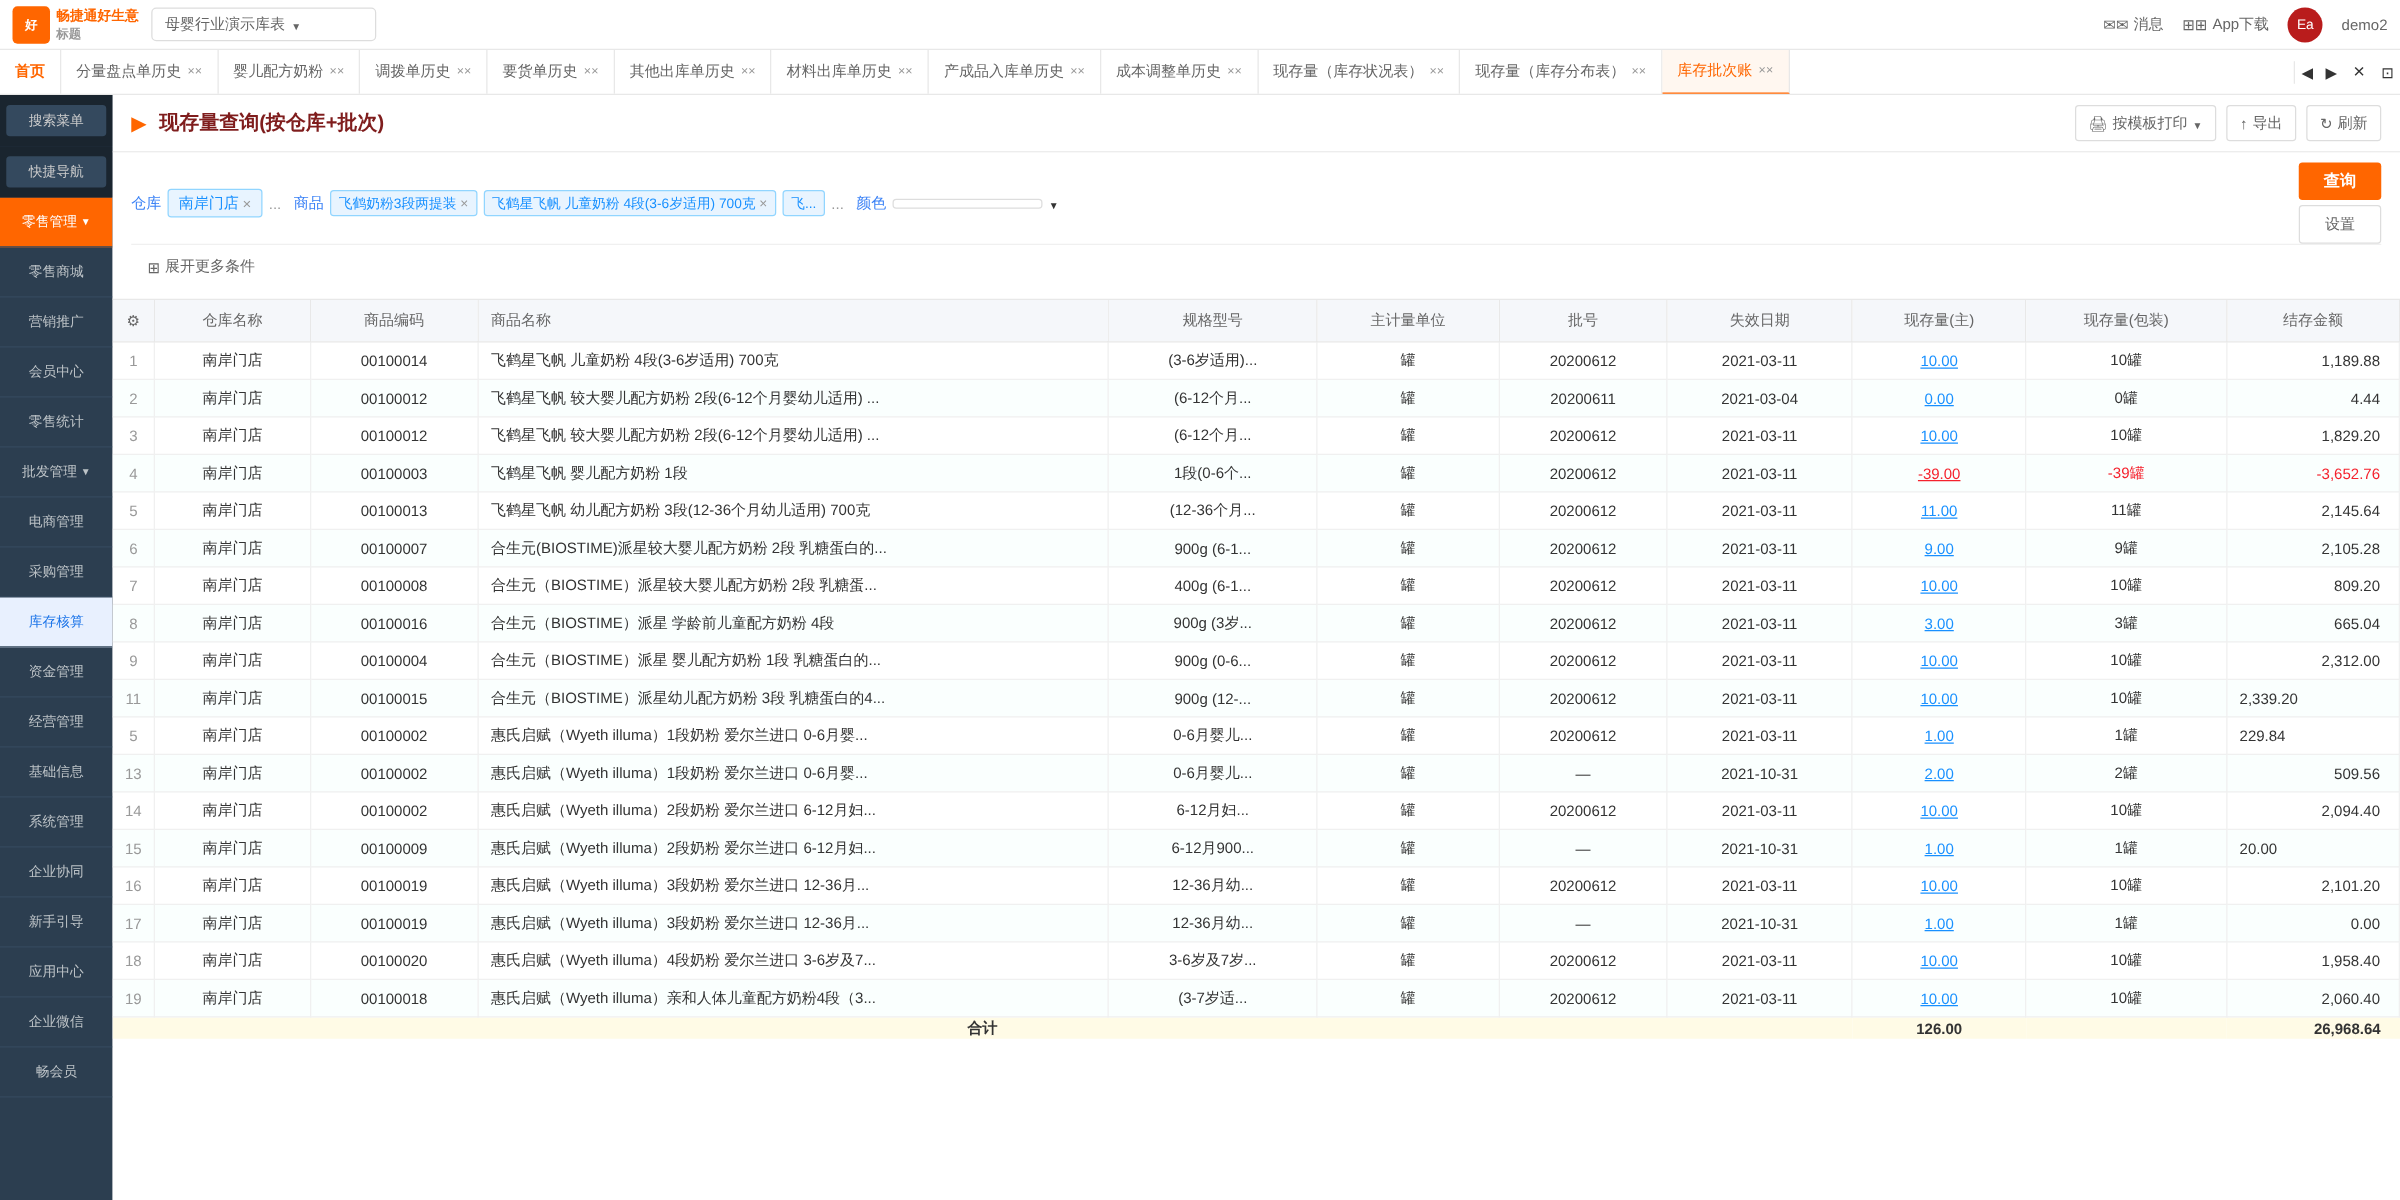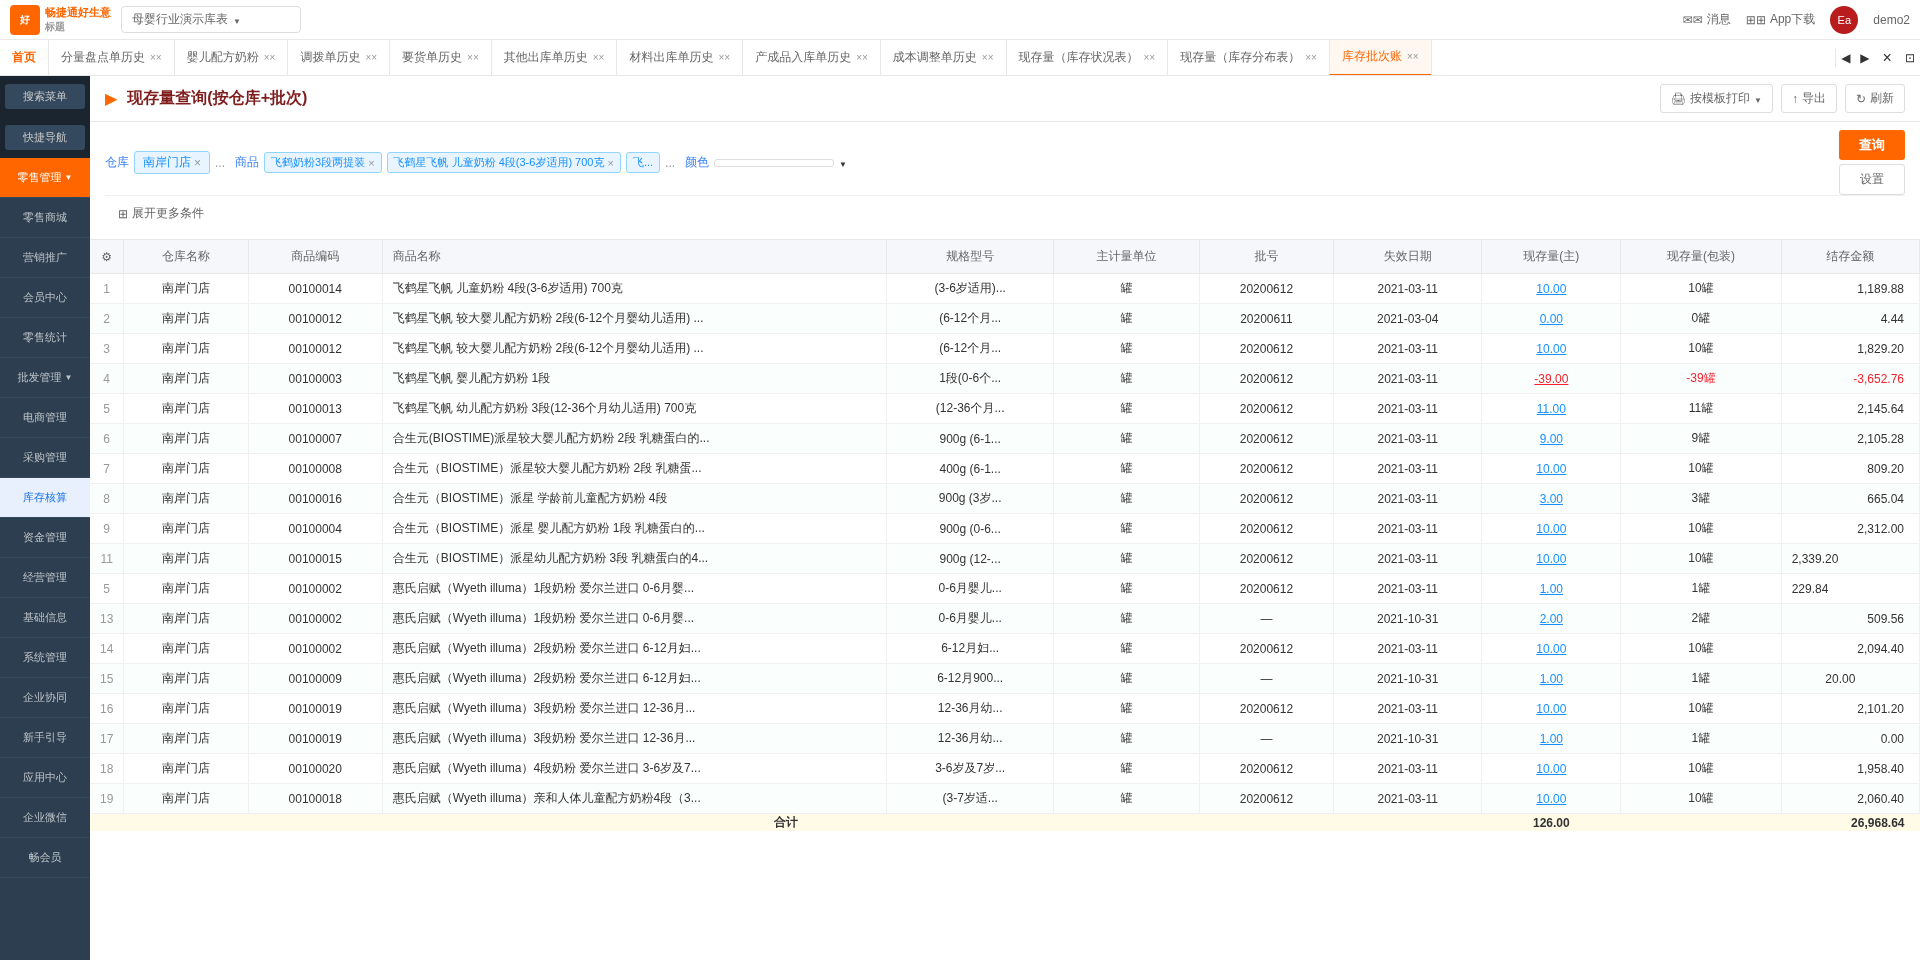--- a/index.html
+++ b/index.html
@@ -507,21 +507,21 @@
     <td class="row-num">15</td>
     <td>南岸门店</td>
     <td>00100009</td>
     <td class="text-left" style="max-width:280px;overflow:hidden;text-overflow:ellipsis;white-space:nowrap;">惠氏启赋（Wyeth illuma）2段奶粉 爱尔兰进口 6-12月妇...</td>
     <td>6-12月900...</td>
     <td>罐</td>
     <td>—</td>
     <td>2021-10-31</td>
     <td class="link-style">1.00</td>
     <td>1罐</td>
-    <td style="text-align:center;padding-right:30px;">20.00</td>
+    <td style="text-align:left;padding-right:30px;">20.00</td>
   </tr>
             <tr>
     <td class="row-num">16</td>
     <td>南岸门店</td>
     <td>00100019</td>
     <td class="text-left" style="max-width:280px;overflow:hidden;text-overflow:ellipsis;white-space:nowrap;">惠氏启赋（Wyeth illuma）3段奶粉 爱尔兰进口 12-36月...</td>
     <td>12-36月幼...</td>
     <td>罐</td>
     <td>20200612</td>
     <td>2021-03-11</td>

